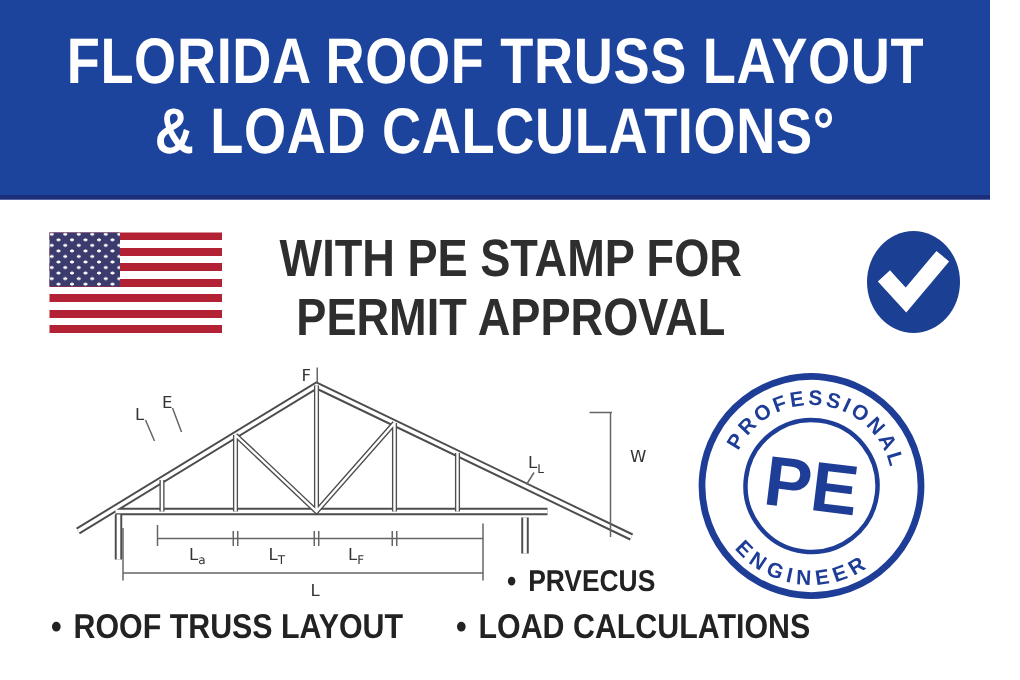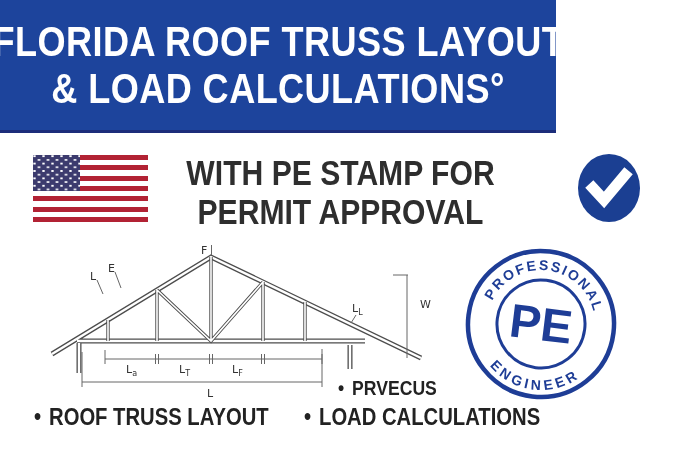--- a/index.html
+++ b/index.html
@@ -3,21 +3,21 @@
 <meta charset="utf-8">
 <style>
   html,body{margin:0;padding:0;}
   body{
     width:680px;height:453px;position:relative;overflow:hidden;
     background:#ffffff;
     font-family:"Liberation Sans", sans-serif;
   }
   
   .banner{
-    position:absolute;left:0;top:0;width:556px;height:130px;
+    position:absolute;left:0;top:0;width:660px;height:130px;
     background:#1d449c;border-bottom:3px solid #1c2d7a;
     display:flex;flex-direction:column;justify-content:center;align-items:center;
   }
   .banner .line{
     color:#ffffff;font-weight:bold;font-size:43px;line-height:47px;
     white-space:nowrap;letter-spacing:0.5px;
     transform:scaleX(.84);transform-origin:center;
   }
   
   .flag{

